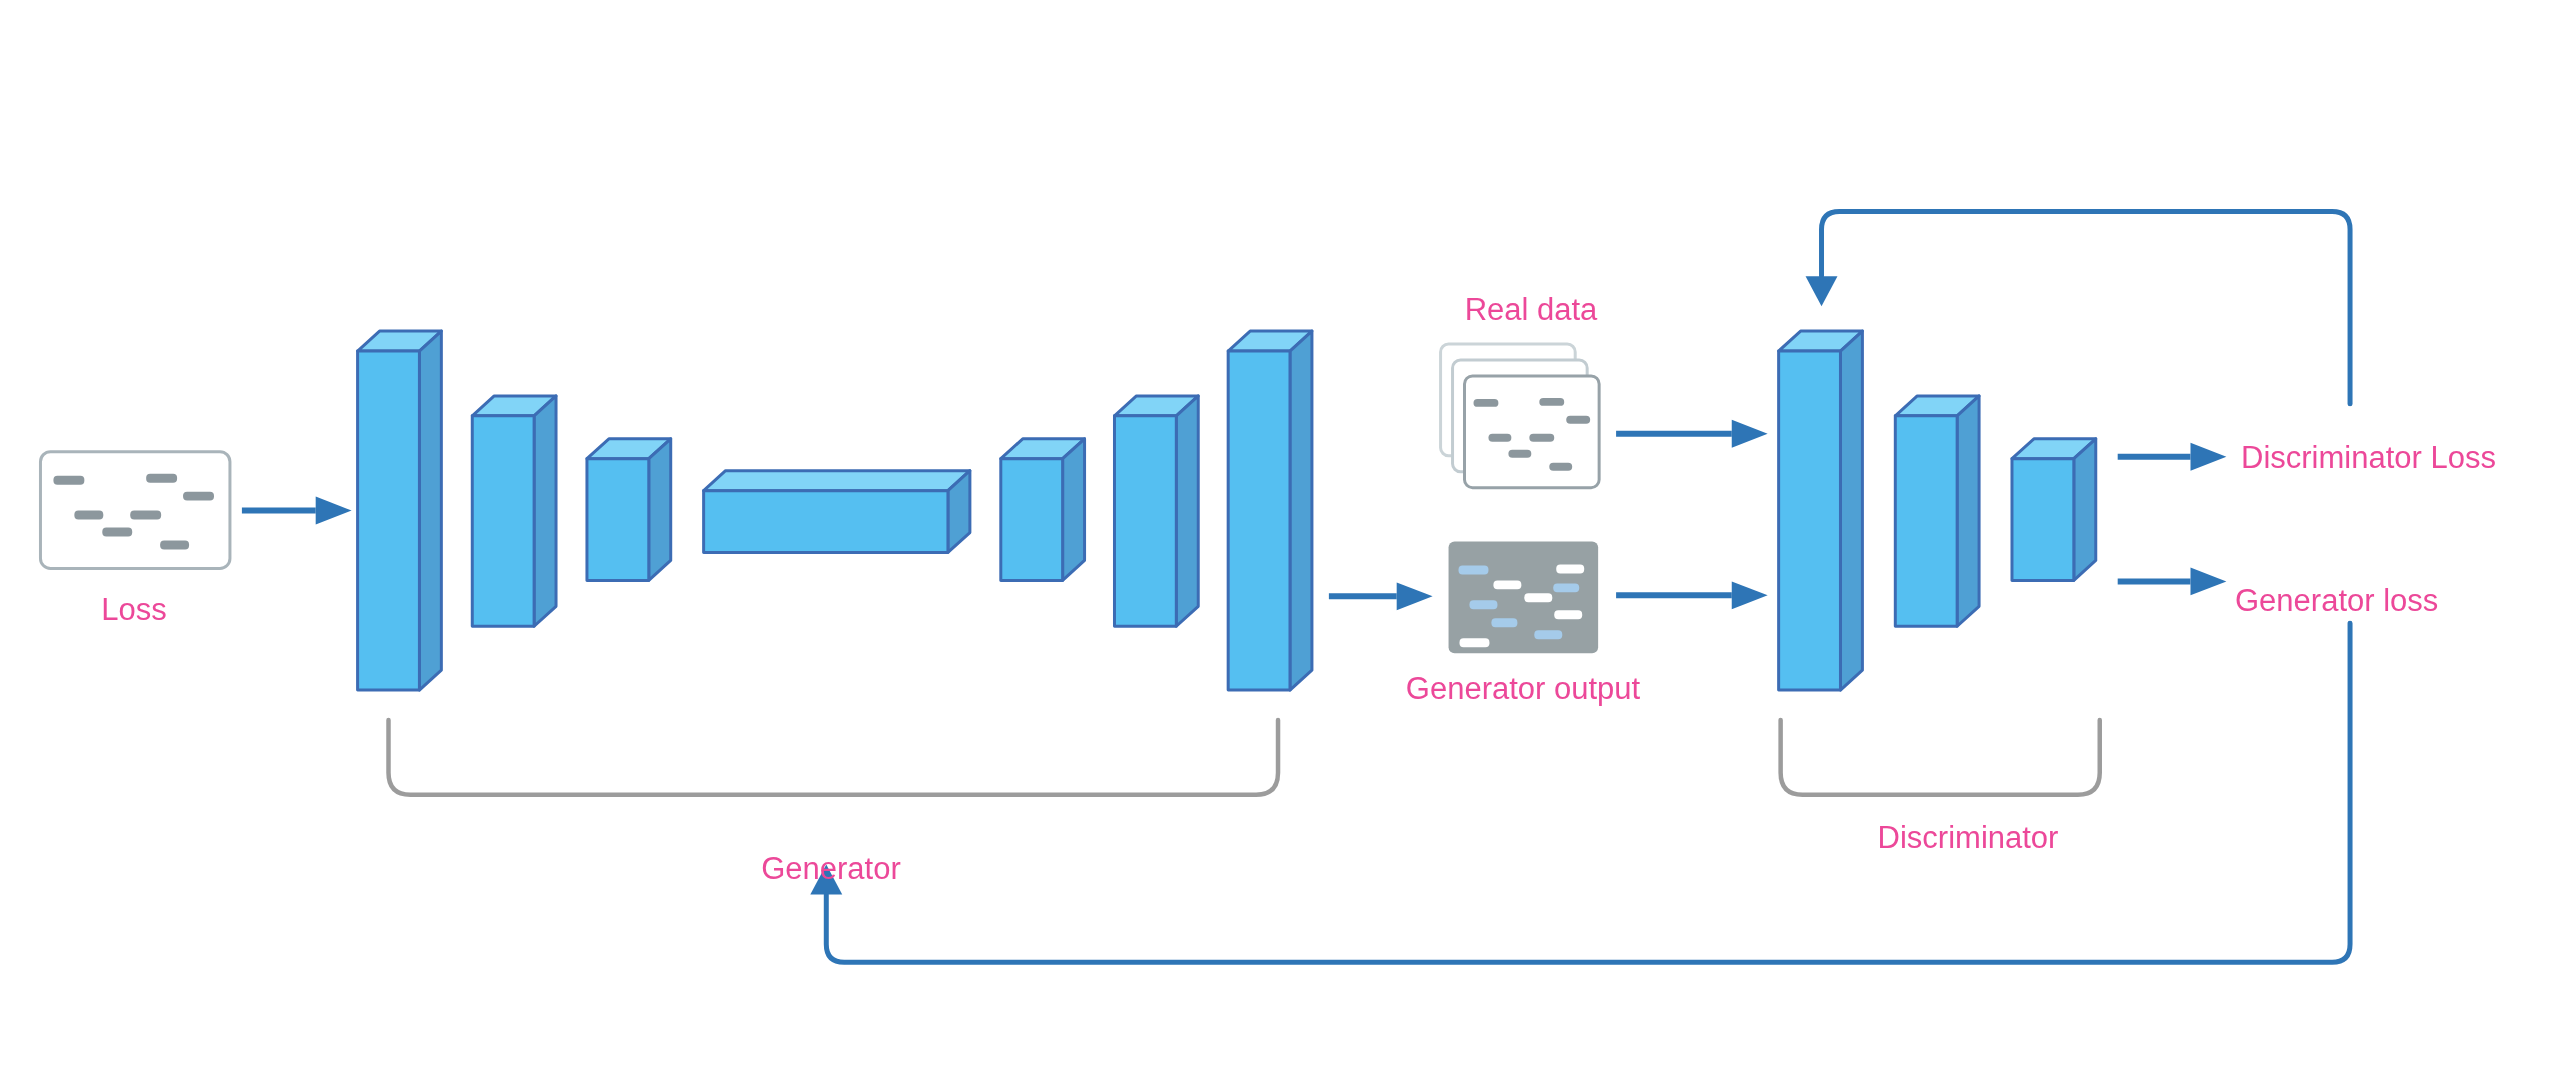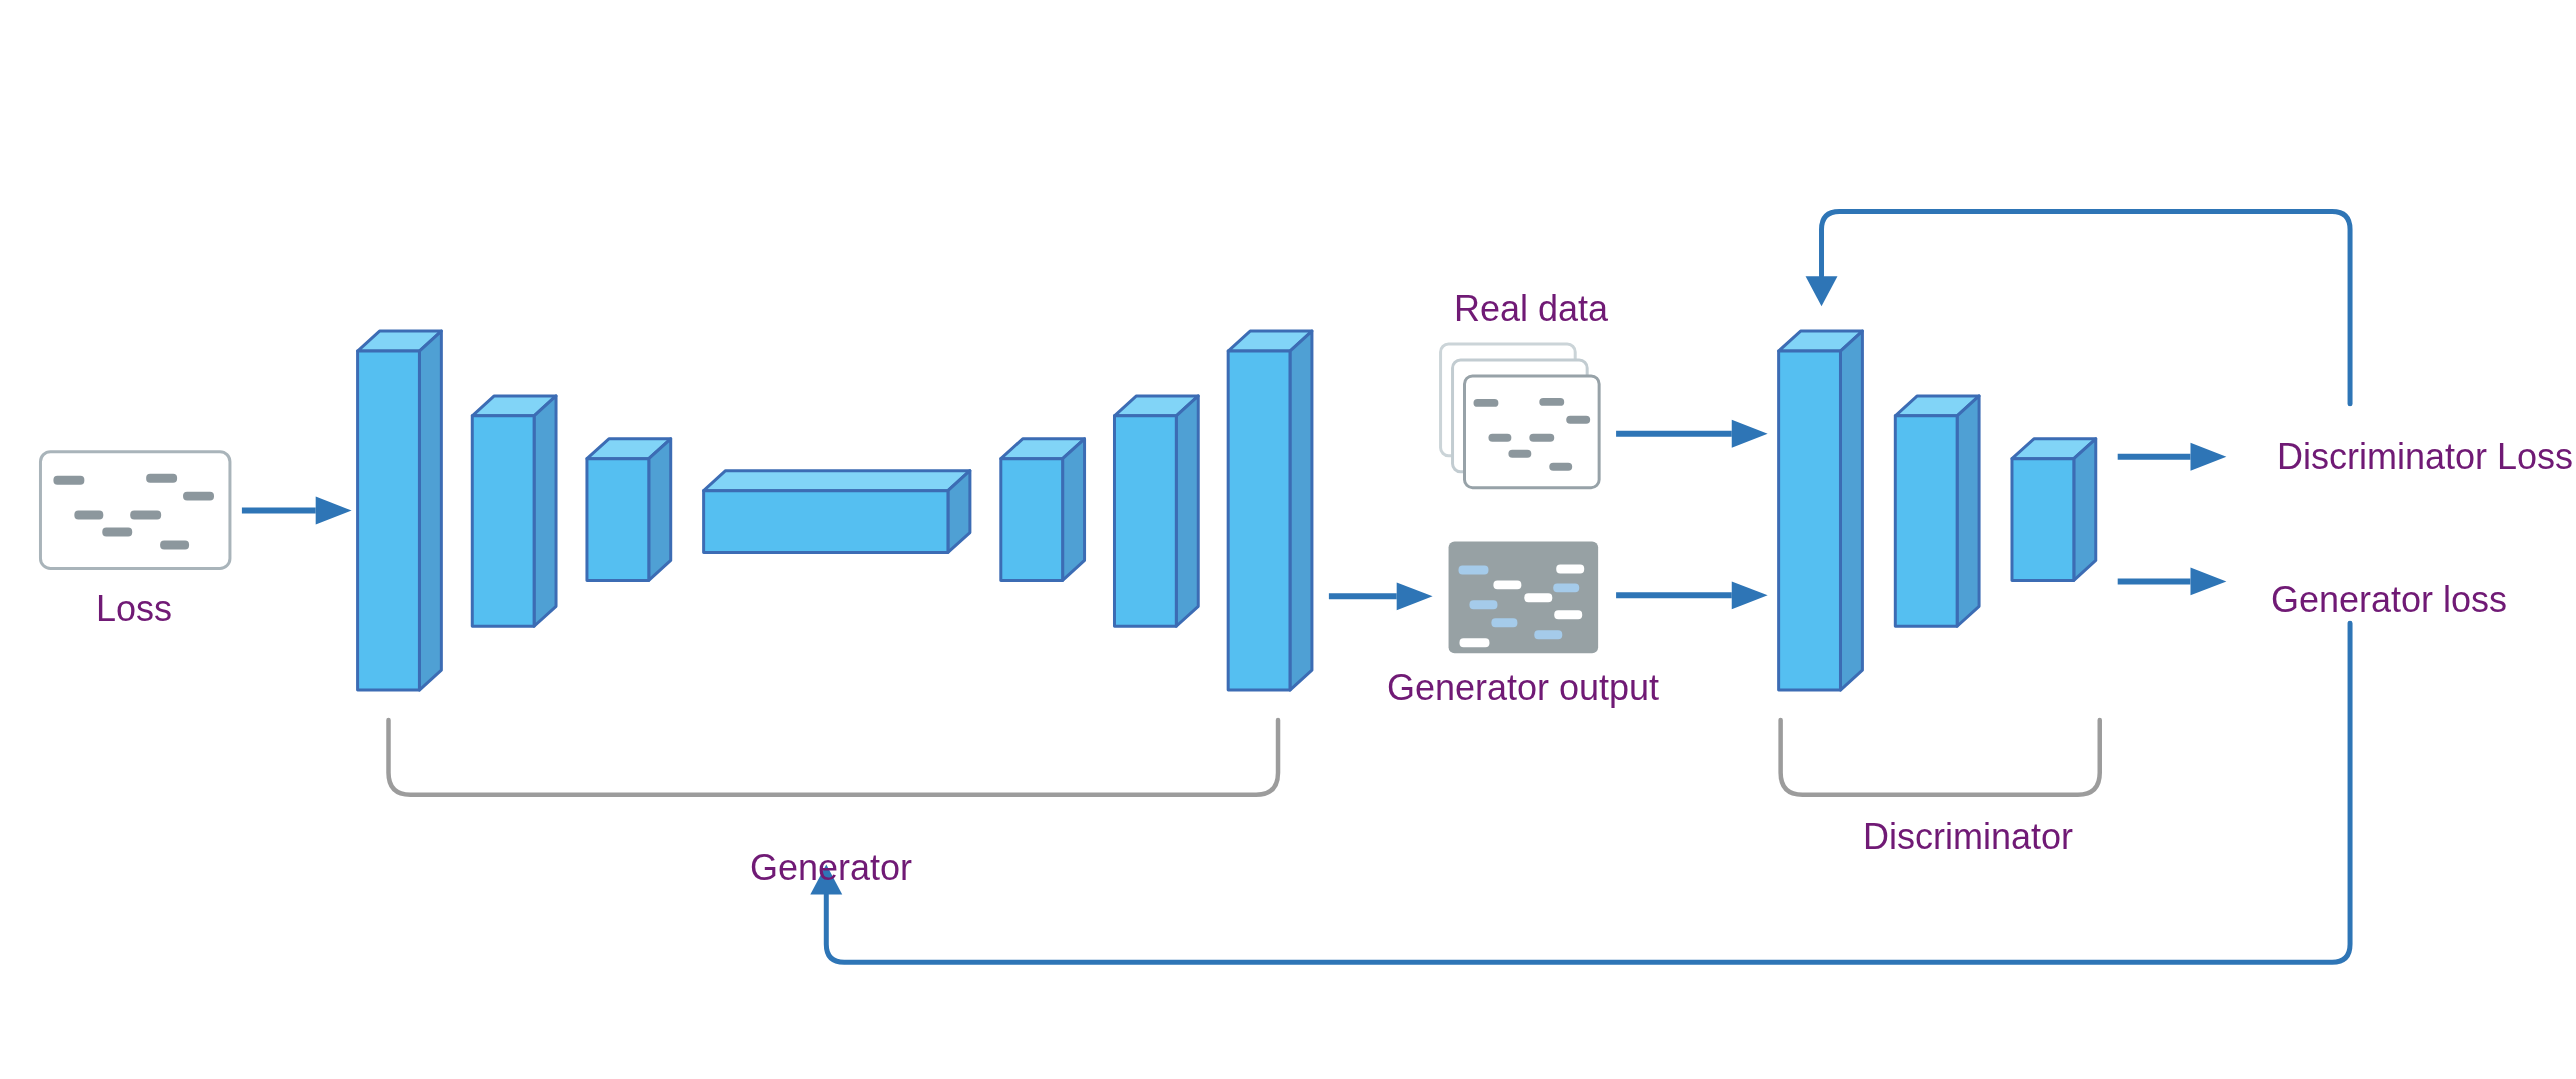--- a/index.html
+++ b/index.html
@@ -6,27 +6,27 @@
   .stage{
     position:relative;
     width:2576px;height:1079px;
     background:#ffffff;
     font-family:"Liberation Sans", sans-serif;
     overflow:hidden;
   }
   .stage svg{position:absolute;left:0;top:0;}
   .label{
     position:absolute;
-    color:#701a75;
-    font-size:36px;
+    color:#ec4899;
+    font-size:31px;
     white-space:nowrap;
     line-height:1;
   }
   .label.centered{transform:translate(-50%,-50%);}
-  .label.leftaligned{transform:translate(0,-50%);margin-left:36px;}
+  .label.leftaligned{transform:translate(0,-50%);}
 
   
   .bar-front{fill:#55BFF1;stroke:#3C6CB4;stroke-width:3;stroke-linejoin:round;}
   .bar-top{fill:#81D4F7;stroke:#3C6CB4;stroke-width:3;stroke-linejoin:round;}
   .bar-side{fill:#4FA0D4;stroke:#3C6CB4;stroke-width:3;stroke-linejoin:round;}
   .arrow-line{stroke:#2E75B6;stroke-width:6;fill:none;}
   .arrow-head{fill:#2E75B6;stroke:none;}
   .loop-line{stroke:#2E75B6;stroke-width:5;fill:none;stroke-linecap:round;}
   .brace{stroke:#9C9C9C;stroke-width:4.5;fill:none;stroke-linecap:round;}
   .data-card{fill:#ffffff;stroke-width:3;}

